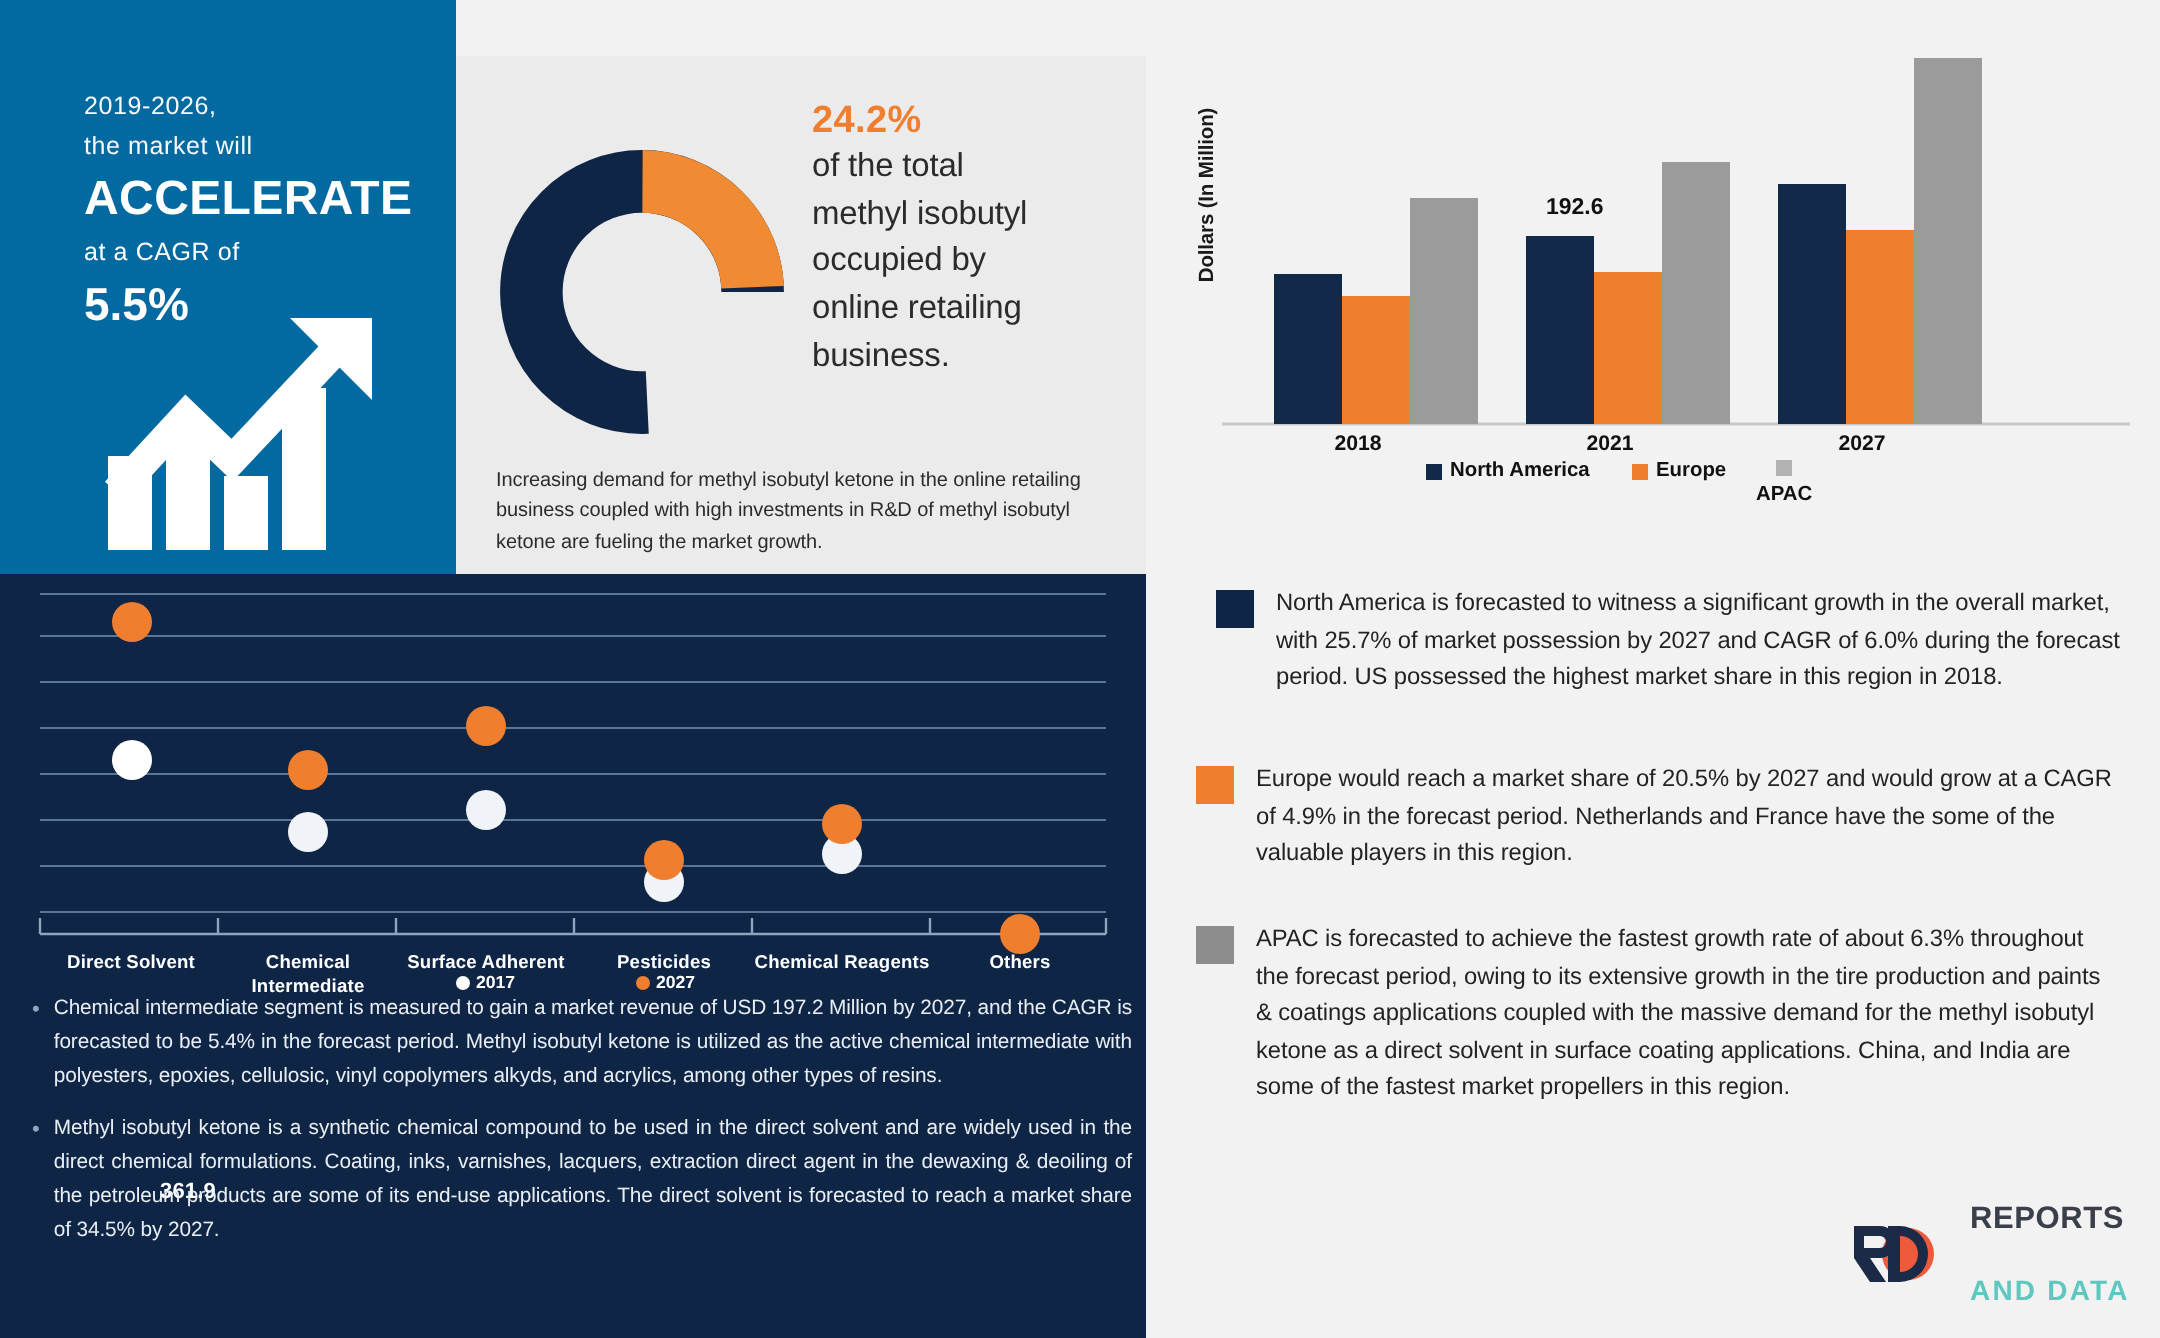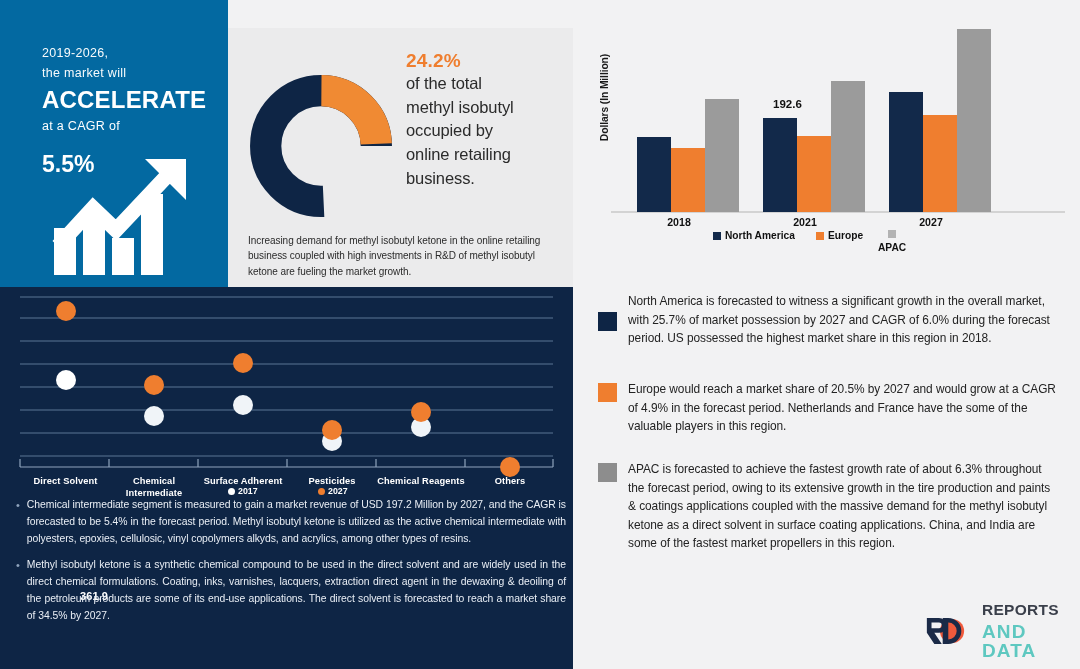--- a/index.html
+++ b/index.html
@@ -18,21 +18,21 @@
   
   .accel{
     position:absolute;left:0;top:0;width:228px;height:287px;
     background:#0369a1;overflow:hidden;
   }
   .accel-text{position:absolute;left:42px;top:44px;width:180px;color:#ffffff;}
   .accel-years{font-size:12.5px;letter-spacing:.3px;opacity:.97;line-height:1.45;}
   .accel-market{font-size:12.5px;letter-spacing:.3px;opacity:.97;line-height:1.45;margin-top:2px;}
   .accel-big{font-size:24px;font-weight:bold;letter-spacing:.2px;line-height:1.25;margin-top:3px;}
   .accel-cagr{font-size:12.5px;letter-spacing:.3px;margin-top:4px;}
-  .accel-pct{font-size:23px;font-weight:bold;line-height:1.1;margin-top:19px;}
+  .accel-pct{font-size:23px;font-weight:bold;line-height:1.1;margin-top:7px;}
   .growth-svg{position:absolute;left:52px;top:152px;}
 
   
   .stat-panel{
     position:absolute;left:228px;top:0;width:345px;height:321px;
     background:#ebebec;
     margin-top:28px;
   }
   .donut-wrap{position:absolute;left:20px;top:45px;}
   .stat-right{position:absolute;left:178px;top:22px;width:155px;}
@@ -102,21 +102,21 @@
   .region-block{position:absolute;display:flex;gap:11px;}
   .region-sq{width:19px;height:19px;flex:0 0 auto;margin-top:3px;}
   .region-txt{
     font-size:11.9px;color:#232323;line-height:1.56;letter-spacing:-.05px;
   }
 
   
   .logo{position:absolute;left:925px;top:602px;display:flex;align-items:center;gap:16px;}
   .logo-words{display:flex;flex-direction:column;line-height:1;}
   .logo-top{font-size:15.5px;font-weight:bold;color:#3a3f4a;letter-spacing:.3px;}
-  .logo-bot{font-size:19px;font-weight:bold;color:#5ec8c0;letter-spacing:1.1px;margin-top:4px;}
+  .logo-bot{font-size:14px;font-weight:bold;color:#5ec8c0;letter-spacing:1.1px;margin-top:20px;}
 </style>
 </head>
 <body>
 
 <div class="page">
 
   <div class="left-col">
 
     <div class="accel">
       <div class="accel-text">
@@ -260,21 +260,21 @@
       <div class="bc-legend" style="left:243px;top:230px;">
         <span class="lg-sq" style="background:#ef7e2f;"></span>
         <span>Europe</span>
       </div>
       <div class="bc-legend" style="left:305px;top:230px;flex-direction:column;">
         <span class="lg-sq" style="background:#b3b3b3;"></span>
         <span>APAC</span>
       </div>
     </div>
 
-    <div class="region-block" style="left:25px;top:292px;width:460px;align-items:center;">
+    <div class="region-block" style="left:35px;top:292px;width:460px;">
       <span class="region-sq" style="background:#0e2545;"></span>
       <span class="region-txt">North America is forecasted to witness a significant growth in the overall market, with 25.7% of market possession by 2027 and CAGR of 6.0% during the forecast period. US possessed the highest market share in this region in 2018.</span>
     </div>
 
     <div class="region-block" style="left:25px;top:380px;width:460px;">
       <span class="region-sq" style="background:#ef7e2f;"></span>
       <span class="region-txt">Europe would reach a market share of 20.5% by 2027 and would grow at a CAGR of 4.9% in the forecast period. Netherlands and France have the some of the valuable players in this region.</span>
     </div>
 
     <div class="region-block" style="left:25px;top:460px;width:460px;">

